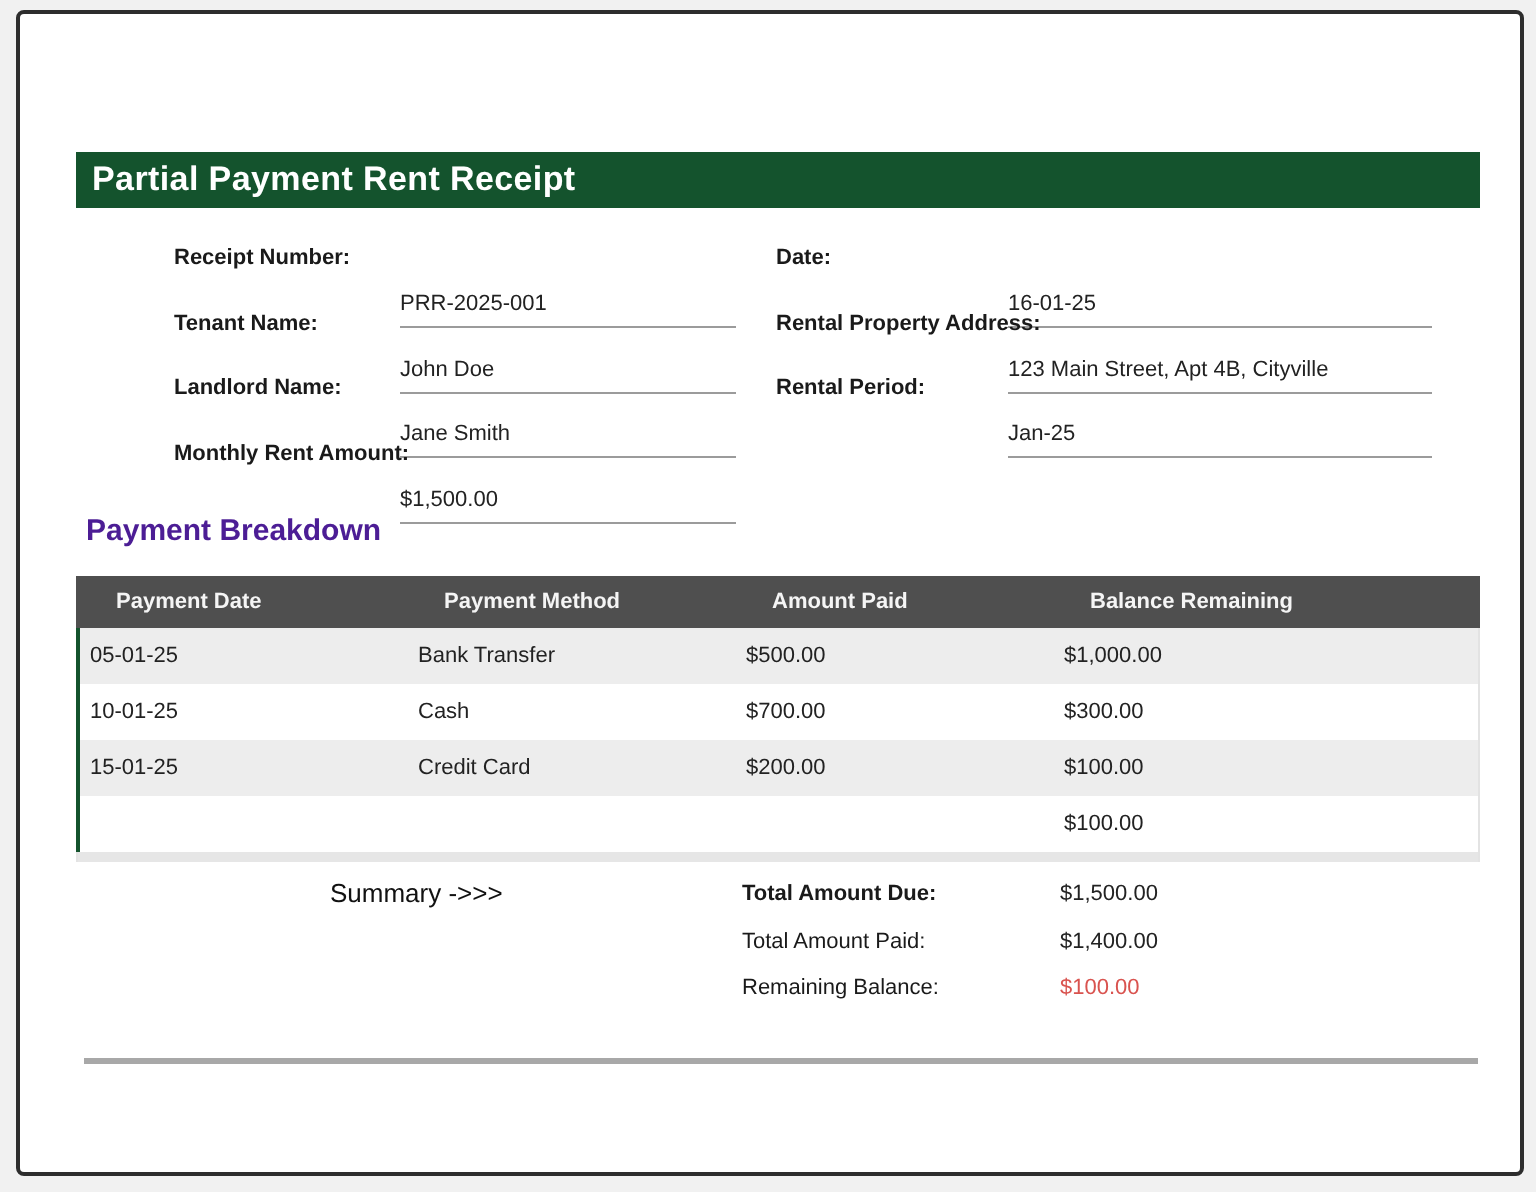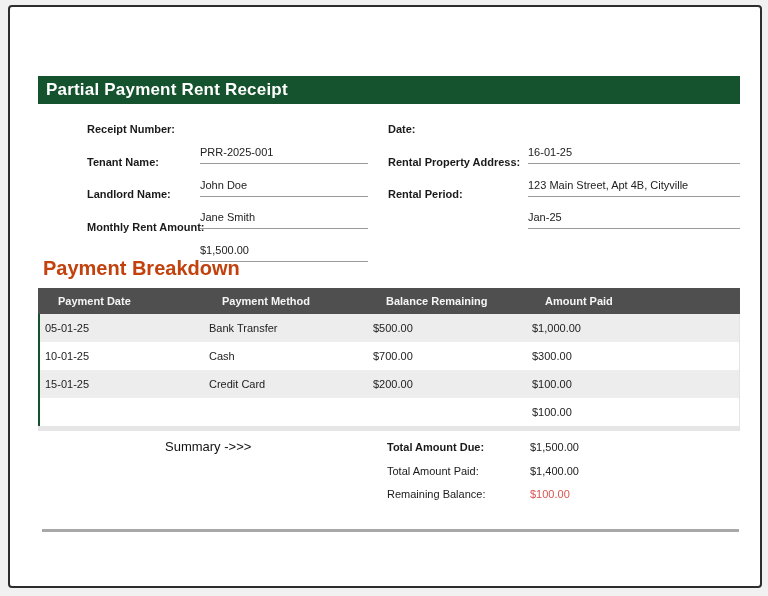--- a/index.html
+++ b/index.html
@@ -23,41 +23,41 @@
     letter-spacing:0.2px;
   }
   .field-label{font-size:11px; font-weight:bold; color:#1a1a1a; white-space:nowrap;}
   .field-value{
     height:17px; border-bottom:1px solid #9b9b9b;
     font-size:11px; color:#222; white-space:nowrap; overflow:hidden;margin-top:23px;
   }
   .fl-label{left:43px; width:155px;margin-left:44px;}
   .fl-value{left:200px; width:168px;}
   .fr-label{left:388px; width:138px;}
-  .fr-value{left:528px; width:212px;}
+  .fr-value{left:504px; width:212px;}
   .frow-0{top:123px;} .frow-1{top:156px;} .frow-2{top:188px;} .frow-3{top:221px;}
-  .section-heading{left:43px; top:257px; font-size:20px; font-weight:bold; color:#c2410c;}
+  .section-heading{left:43px; top:257px; font-size:15px; font-weight:bold; color:#4c1d95;}
   .ptable{left:38px; top:288px; width:702px;}
   .thead{
     height:26px; background:#4f4f4f; color:#f5f5f5;
     display:grid; grid-template-columns:164px 164px 159px 1fr;
     align-items:center; padding-left:20px; box-sizing:border-box;
     font-size:11px; font-weight:bold;
   }
   .trow{
     height:28px; background:#ffffff;
     display:grid; grid-template-columns:164px 164px 159px 1fr;
     align-items:center; padding-left:5px; box-sizing:border-box;
     font-size:11px; color:#222;
     border-left:2px solid #14532d; border-right:1px solid #e3e3e3;
   }
   .trow.alt{background:#ededed;}
   .tstrip{height:5px; background:#e6e6e6; border-left:1px solid #e3e3e3; border-right:1px solid #e3e3e3;}
   .summary-heading{left:165px; top:439px; font-size:13px; font-weight:normal; color:#111;}
-  .sum-label{left:371px; width:155px; font-size:11px; color:#1a1a1a;margin-left:16px;}
+  .sum-label{left:371px; width:155px; font-size:11px; color:#1a1a1a;}
   .sum-value{left:530px; width:130px; font-size:11px; color:#222;}
   .sum-0{top:441px;} .sum-1{top:465px;} .sum-2{top:488px;}
   .bold{font-weight:bold;}
   .red{color:#d9534f;}
   .divider{left:42px; top:529px; width:697px; height:3px; background:#a8a8a8;}
 </style>
 </head>
 <body>
 
 <div class="page">
@@ -87,22 +87,22 @@
 
   <span class="abs field-label fr-label frow-2">Rental Period:</span>
   <span class="abs field-value fr-value frow-2">Jan-25</span>
 
   <div class="abs section-heading">Payment Breakdown</div>
 
   <div class="abs ptable">
     <div class="thead">
       <span>Payment Date</span>
       <span>Payment Method</span>
+      <span>Amount Paid</span>
       <span>Balance Remaining</span>
-      <span>Amount Paid</span>
     </div>
     <div class="trow alt">
       <span>05-01-25</span>
       <span>Bank Transfer</span>
       <span>$500.00</span>
       <span>$1,000.00</span>
     </div>
     <div class="trow">
       <span>10-01-25</span>
       <span>Cash</span>

